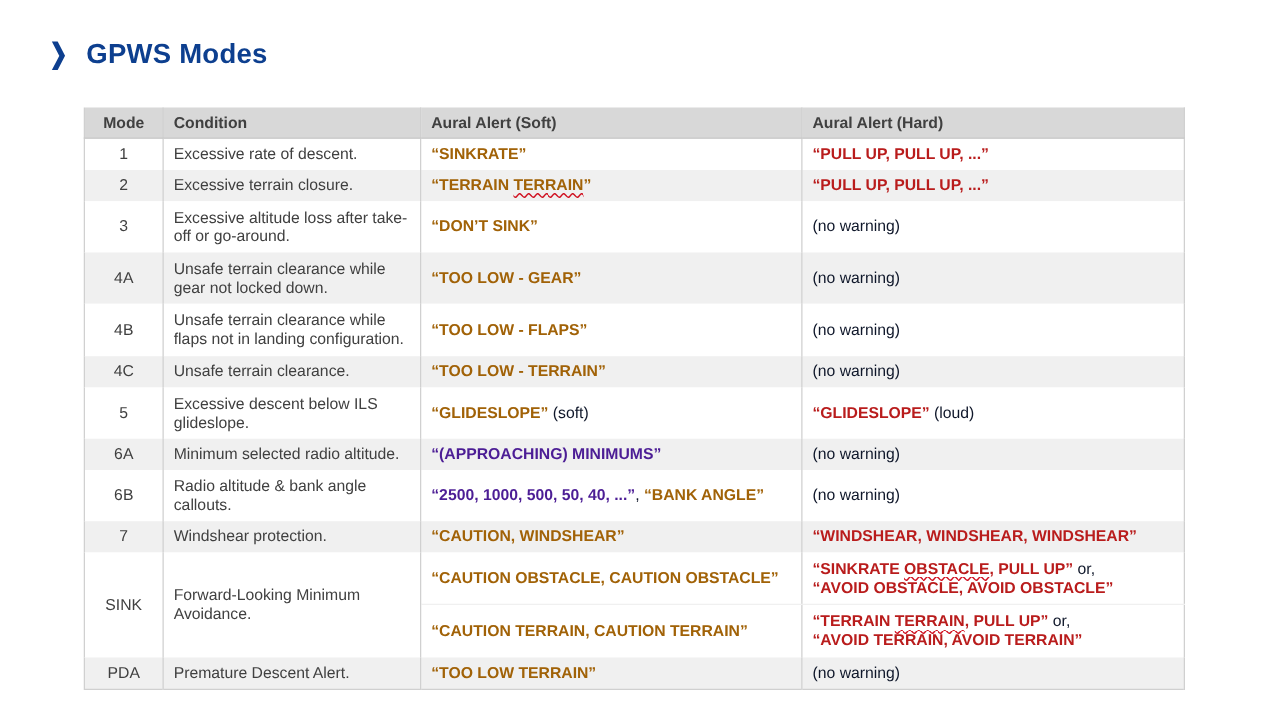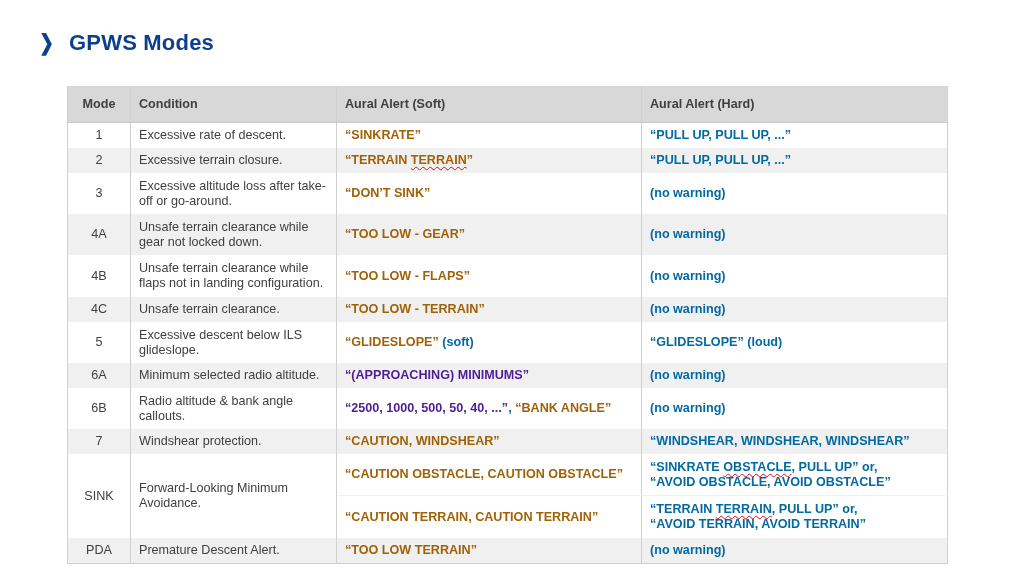--- a/index.html
+++ b/index.html
@@ -8,34 +8,34 @@
     font-family: "Liberation Sans", sans-serif; color: #404040;
   }
   .title-wrap { position: absolute; left: 36px; top: 30px; display: flex; align-items: center; }
   .chevron { color: #0d3f8f; font-weight: bold; font-size: 22px; width: 33px; transform: scaleX(0.8); }
   .title { color: #0d3f8f; font-weight: bold; font-size: 22px; letter-spacing: 0.2px; }
   table {
     position: absolute; left: 67px; top: 86px; width: 880px;
     border-collapse: collapse; font-size: 12.6px; table-layout: fixed;
   }
   th, td { border-left: 1px solid #d0d0d0; border-right: 1px solid #d0d0d0; padding: 0 8px; vertical-align: middle; }
-  th { background: #d8d8d8; color: #404040; font-weight: bold; text-align: left; height: 36px; border-bottom: 1px solid #c8c8c8; }
+  th { background: #d8d8d8; color: #404040; font-weight: bold; text-align: left; height: 24px; border-bottom: 1px solid #c8c8c8; }
   th.c-mode, td.c-mode { text-align: center; }
   tr.row-white td { background: #ffffff; }
   tr.row-gray td { background: #f0f0f0; }
   td { line-height: 15px; }
   tr.h25 td { height: 25px; }
   tr.h41 td { height: 41px; }
   tr.h42 td { height: 42px; }
   td.split-top { border-bottom: 1px solid #f0f0f0; }
   table { border-bottom: 1px solid #d0d0d0; }
   .soft { color: #a16207; font-weight: bold; }
-  .hard { color: #0369a1; font-weight: bold; }
+  .hard { color: #b91c1c; font-weight: bold; }
   .neutral-bold { color: #4c1d95; font-weight: bold; }
-  .plain { color: #0369a1; font-weight: bold; margin-top: 18px; }
+  .plain { color: #0f172a; font-weight: normal; margin-top: 18px; }
   .squiggle { text-decoration: underline wavy #d01020; text-decoration-thickness: 1px; text-underline-offset: 2px; }
 </style>
 </head>
 <body>
 
 <div class="title-wrap">
   <span class="chevron">❯</span>
   <span class="title">GPWS Modes</span>
 </div>
 

